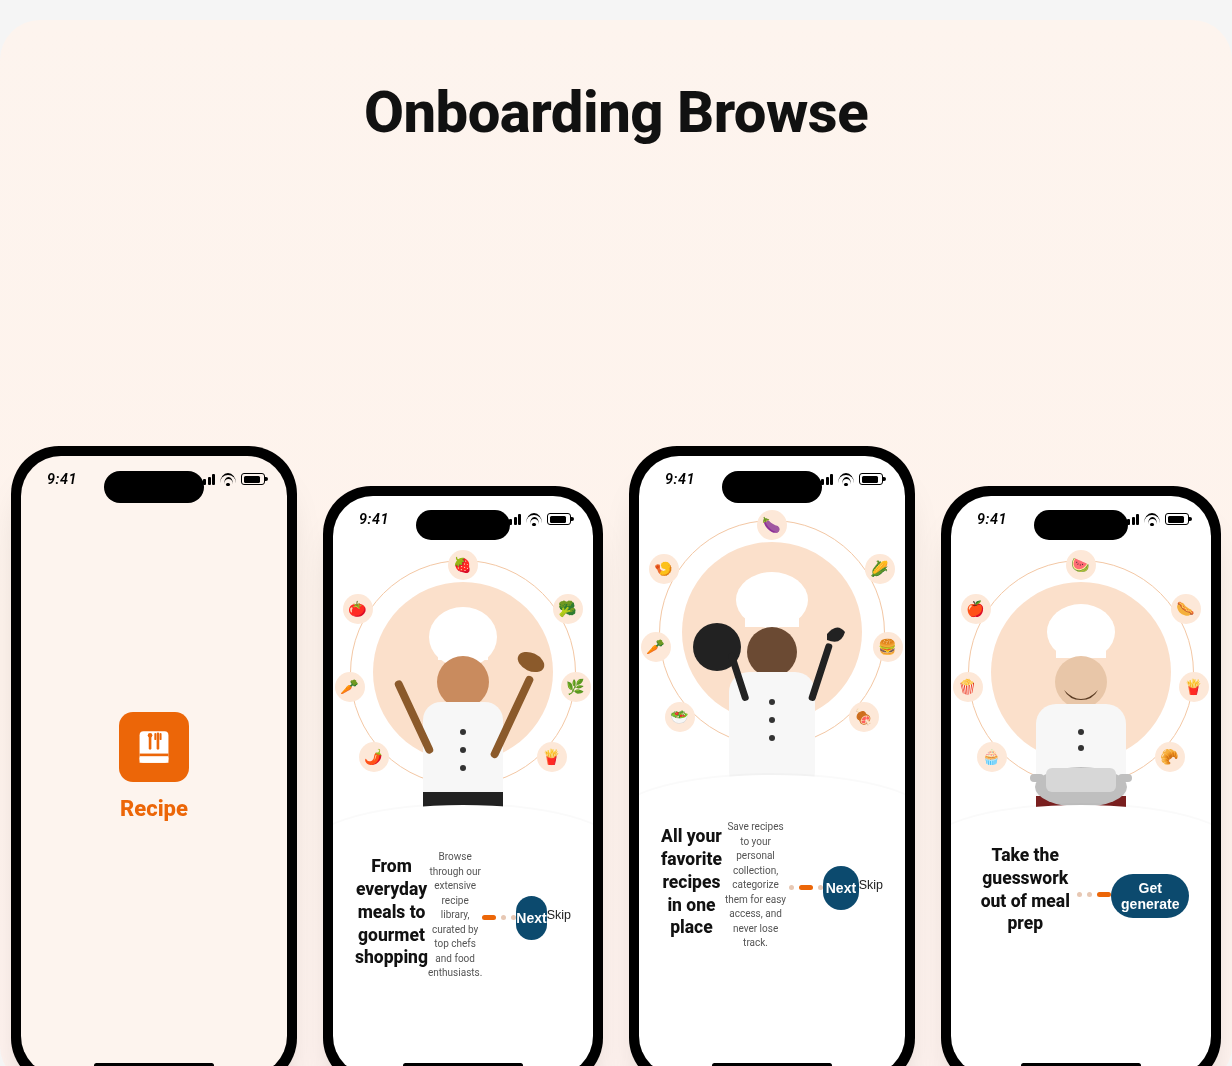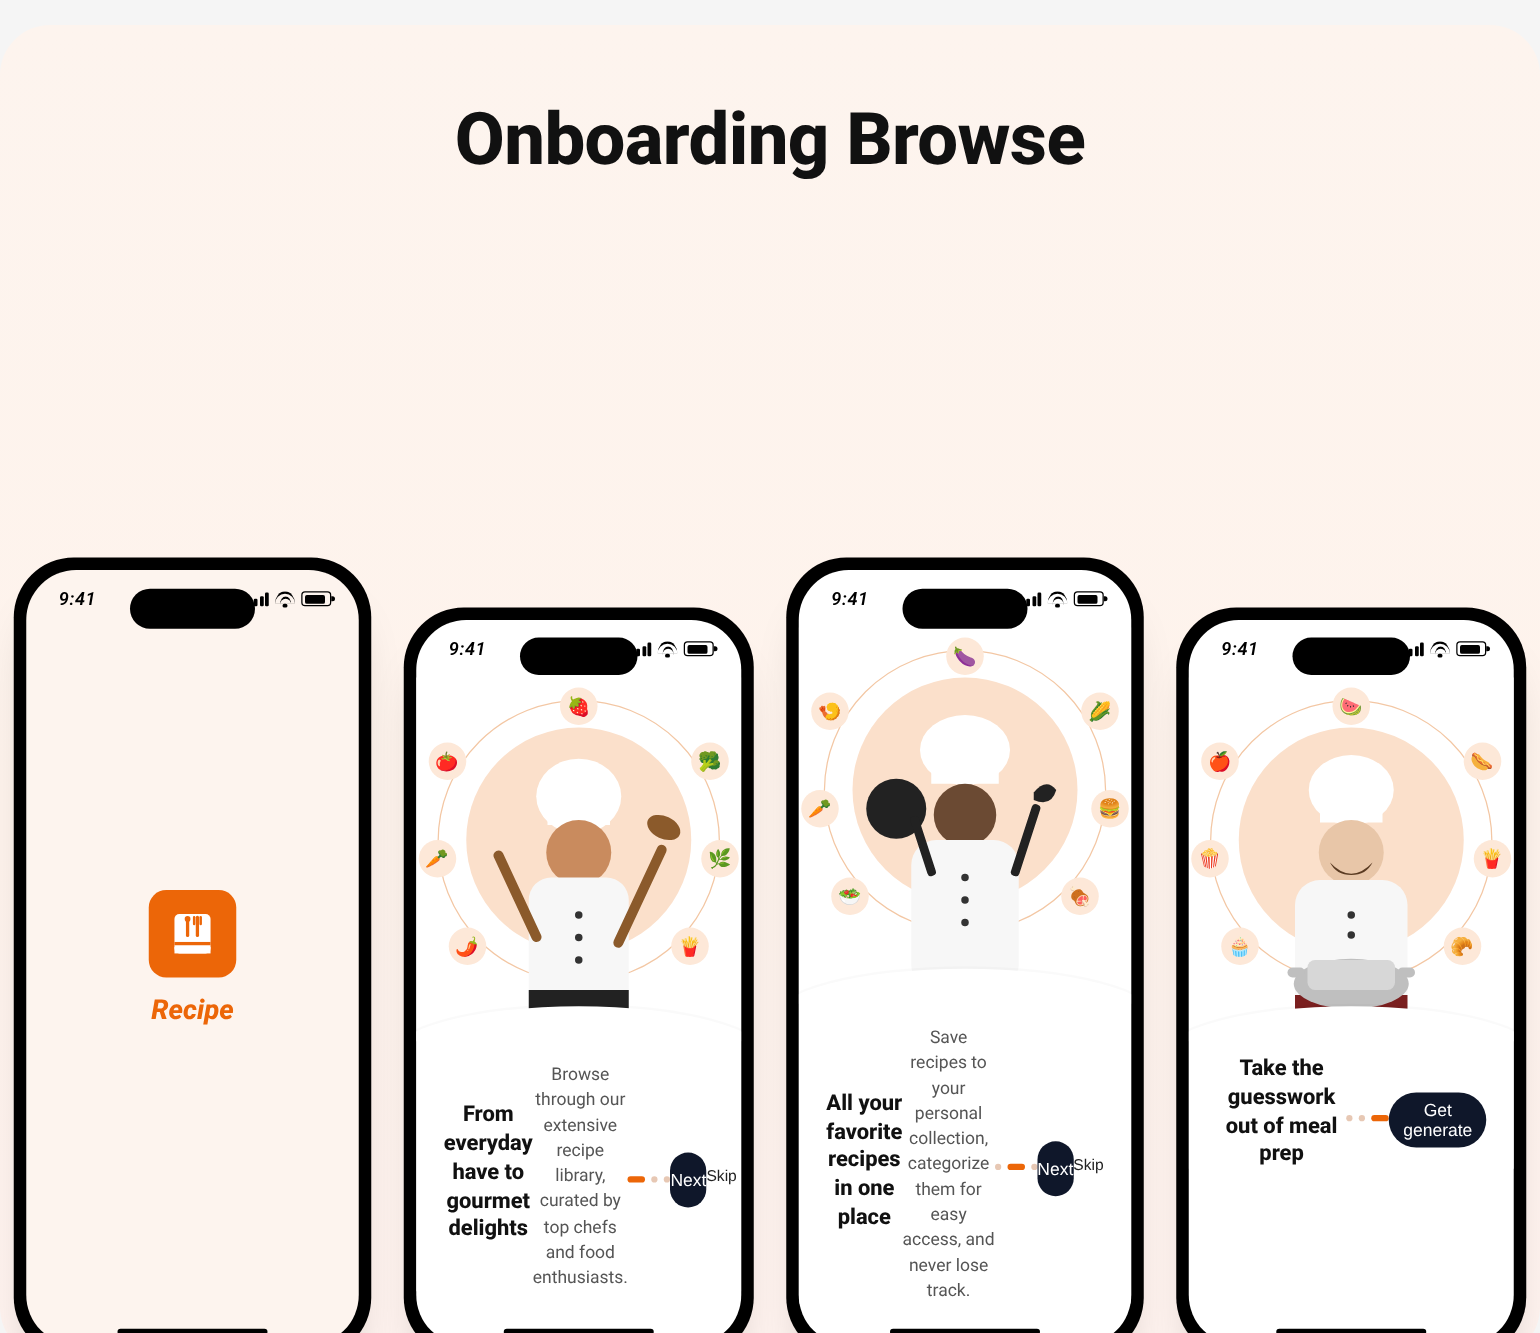--- a/index.html
+++ b/index.html
@@ -144,21 +144,21 @@
   
   .splash-center {
     position:absolute; inset:0; display:flex; flex-direction:column; align-items:center; justify-content:center; gap:14px;
   }
   .app-icon {
     width:70px; height:70px; background:#ec6608; border-radius:14px;
     display:flex; align-items:center; justify-content:center;
   }
   .app-icon svg { width:42px; height:42px; }
   .app-name {
-    color:#ec6608; font-weight:800; font-size:22px;font-style:italic;
+    color:#ec6608; font-weight:800; font-size:22px;
   }
 
   
   .illus {
     height: 290px;
     position: relative;
     background: #fff;
   }
   .phone.tall .illus { height: 300px; }
   .big-circ {
@@ -193,35 +193,35 @@
 
   
   .panel {
     background:#fff; padding: 8px 22px 0; text-align:center; position:relative; z-index:2;
     display:flex; align-items:center;
   }
   .title {
     font-size:17.5px; font-weight:800; line-height:1.3; color:#111; margin-top:4px;
   }
   .desc {
-    font-size:14px; color:#555; line-height:1.45; margin-top:10px;
+    font-size:10px; color:#555; line-height:1.45; margin-top:10px;
     max-width: 240px;
   }
   .dots {
     margin-top:14px; display:flex; gap:5px; align-items:center; justify-content:center;
   }
   .dots span {
     width:5px; height:5px; border-radius:3px; background:#e7c8b4;
   }
   .dots span.active {
     width:14px; background:#ec6608;
   }
   .btn-primary {
     width:100%; margin-top:16px; height:44px; border:none; border-radius:22px;
-    background:#0f172a; color:#fff; font-weight:400; font-size:14px; cursor:pointer;
+    background:#0c4a6e; color:#fff; font-weight:700; font-size:14px; cursor:pointer;
   }
   .skip {
     margin-top:10px; font-size:12.5px; color:#222; font-weight:500; cursor:pointer; background:none; border:none;text-align:center;
   }
 
   
   .b1 { top:8px;  left:50%; transform:translateX(-50%);}
   .b2 { top:52px; right:10px; }
   .b3 { top:130px; right:2px; }
   .b4 { top:200px; right:26px; }
@@ -320,21 +320,21 @@
               <rect x="42" y="95" width="8" height="80" rx="4" fill="#8b5a2b" transform="rotate(-25 46 135)"></rect>
               <circle cx="95" cy="150" r="3" fill="#333"></circle>
                 <circle cx="95" cy="168" r="3" fill="#333"></circle>
                 <circle cx="95" cy="186" r="3" fill="#333"></circle>
             </svg>
           </div>
           <div class="divider"></div>
         </div>
 
         <div class="panel">
-          <div class="title">From everyday have to gourmet delights</div>
+          <div class="title">From everyday meals to gourmet shopping</div>
           <div class="desc">Browse through our extensive recipe library, curated by top chefs and food enthusiasts.</div>
           <div class="dots">
             <span class="active"></span>
             <span></span>
             <span></span>
           </div>
           <button class="btn-primary">Next</button>
           <button class="skip">Skip</button>
         </div>
         <div class="home-ind"></div>

